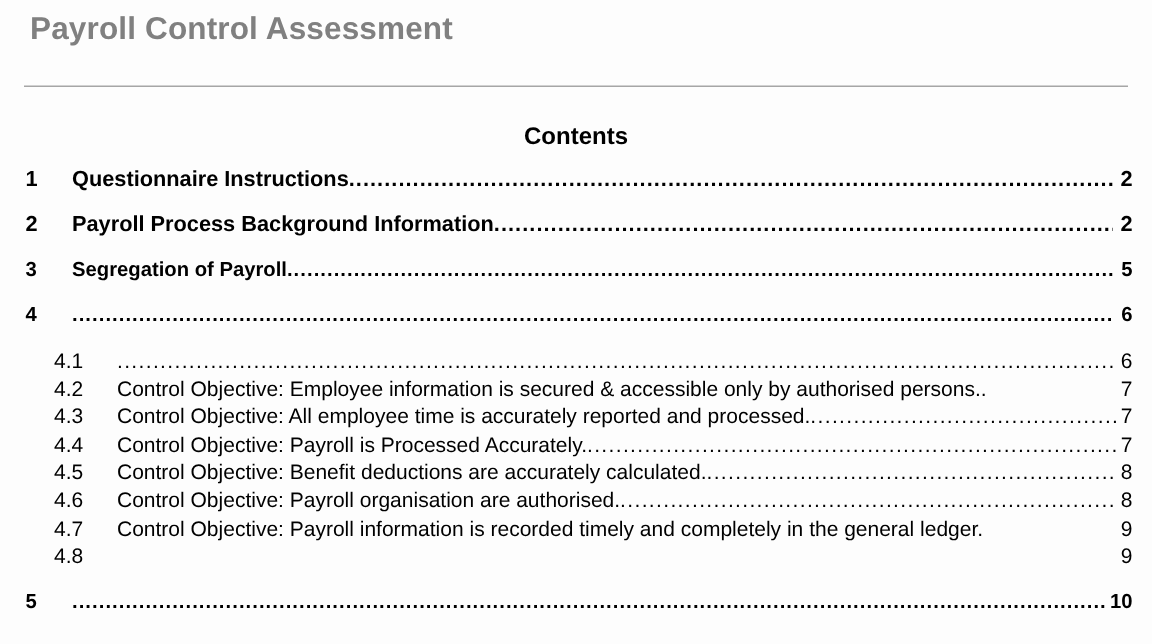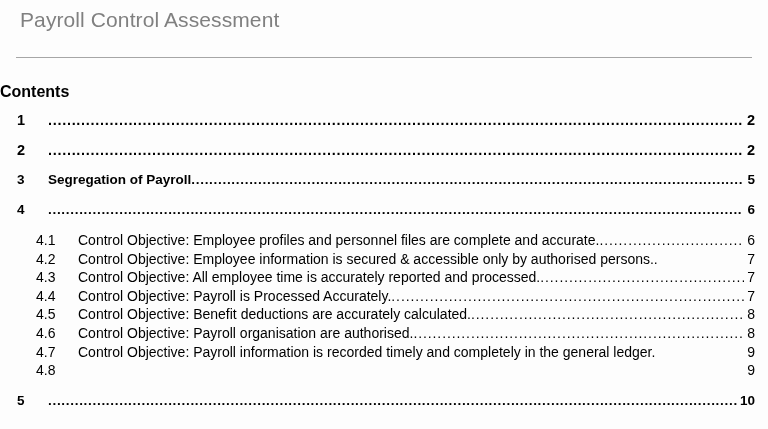--- a/index.html
+++ b/index.html
@@ -13,38 +13,39 @@
     font-family: "Liberation Sans", sans-serif;
     color: #000;
     overflow: hidden;
     position: relative;
   }
   .doc-title {
     position: absolute;
     left: 20px;
     top: 8px;
     font-size: 21px;
-    font-weight: 400;
+    font-weight: 700;
     color: #808080;
     letter-spacing: 0.1px;
     white-space: nowrap;
   }
   .header-rule {
     position: absolute;
     left: 16px;
     top: 57px;
     width: 736px;
     height: 1px;
     background: #a6a6a6;
   }
   .contents-heading {
     position: absolute;
     left: 0;
     top: 83px;
     width: 768px;
+    text-align: center;
     font-size: 16px;
     font-weight: bold;
     color: #000;
   }
   .toc {
     position: absolute;
     left: 0;
     top: 112px;
     width: 768px;
   }
@@ -121,42 +122,43 @@
 
 <div class="doc-title">Payroll Control Assessment</div>
 
 <div class="header-rule"></div>
 
 <div class="contents-heading">Contents</div>
 
 <div class="toc">
     <div class="toc-row level1">
       <span class="toc-num">1</span>
+      <span class="toc-label">Questionnaire Instructions</span>
       <span class="toc-leader"></span>
       <span class="toc-page">2</span>
     </div>
     <div class="toc-row level1">
       <span class="toc-num">2</span>
+      <span class="toc-label">Payroll Process Background Information</span>
       <span class="toc-leader"></span>
       <span class="toc-page">2</span>
     </div>
     <div class="toc-row level1 small">
       <span class="toc-num">3</span>
       <span class="toc-label">Segregation of Payroll</span>
       <span class="toc-leader"></span>
       <span class="toc-page">5</span>
     </div>
     <div class="toc-row level1 small">
       <span class="toc-num">4</span>
       <span class="toc-leader"></span>
       <span class="toc-page">6</span>
     </div>
     <div class="toc-row level2">
       <span class="toc-num">4.1</span>
-      <span class="toc-label">Control Objective: Employee profiles and personnel files are complete and accurate.</span>
       <span class="toc-leader"></span>
       <span class="toc-page">6</span>
     </div>
     <div class="toc-row level2">
       <span class="toc-num">4.2</span>
       <span class="toc-label">Control Objective: Employee information is secured &amp; accessible only by authorised persons..</span>
       <span class="toc-leader" style="visibility: hidden;"></span>
       <span class="toc-page">7</span>
     </div>
     <div class="toc-row level2">

